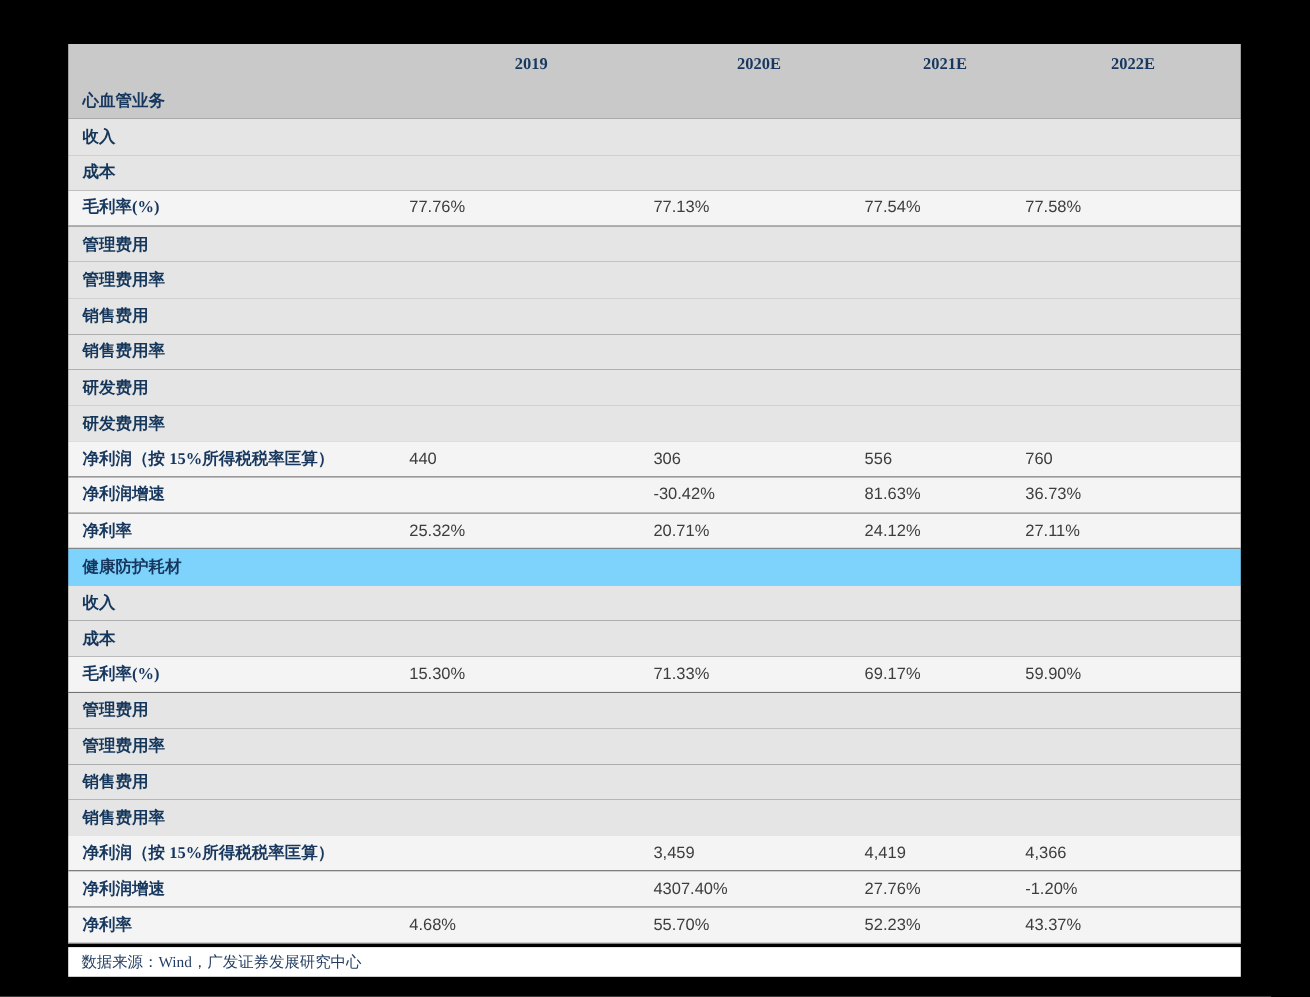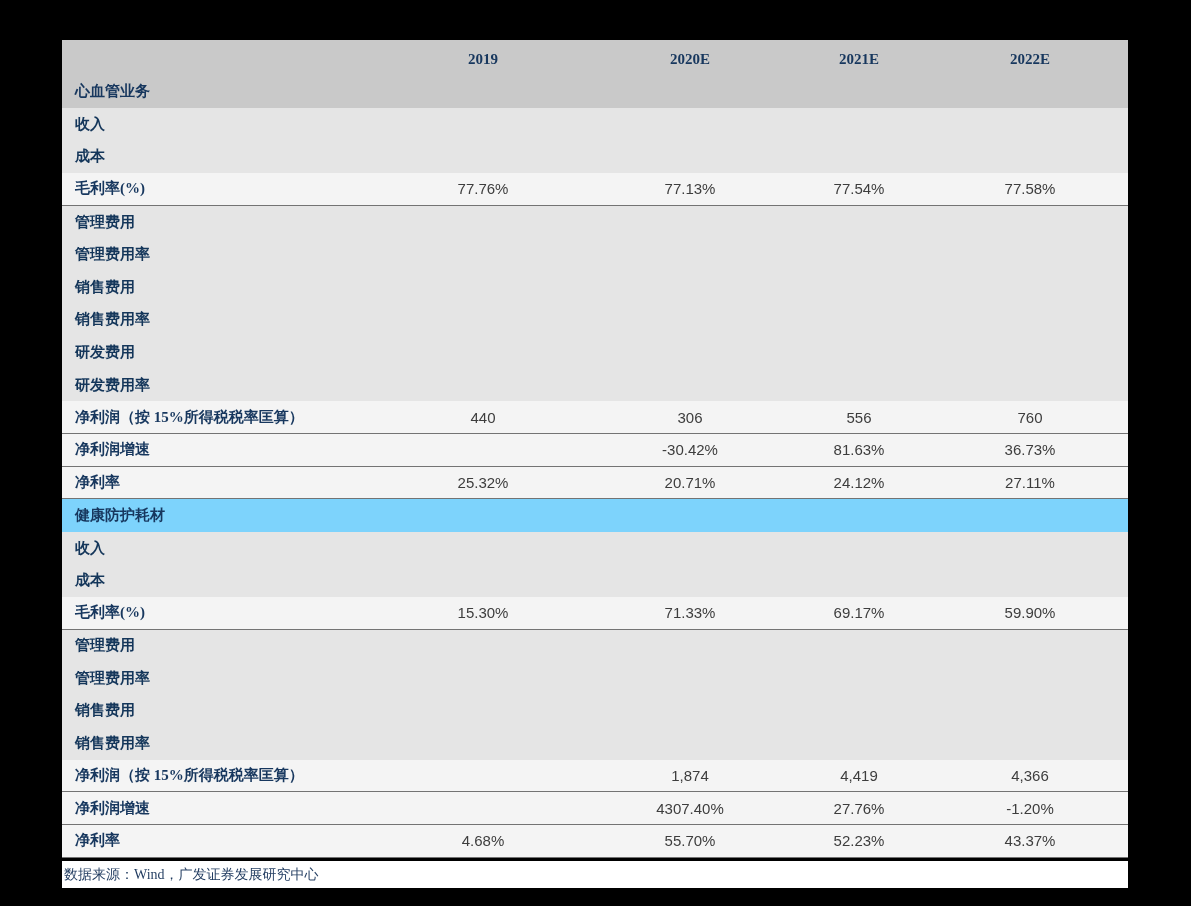--- a/index.html
+++ b/index.html
@@ -26,28 +26,28 @@
   .row{height:32.6px;display:flex;align-items:center;box-sizing:border-box;}
   .row.dark{background:#e5e5e5;}
   .row.light{background:#F4F4F4;border-bottom:1px solid #737373;}
   .row.section{background:#7dd3fc;}
   .cell-label{
     width:310px;box-sizing:border-box;padding-left:13px;font-weight:bold;
     color:#17375E;font-size:15px;white-space:nowrap;
   }
   .row.dark .cell-label{color:#14365A;}
   .cell-val{
-    text-align:center;font-family:"Liberation Sans", sans-serif;
+    font-family:"Liberation Sans", sans-serif;
     font-size:15px;color:#3D3D3D;
   }
   .footer-band{
     position:absolute;left:62px;top:861px;width:1066px;height:27px;background:#ffffff;
     display:flex;align-items:center;
   }
-  .footer-text{color:#1F3A5F;font-size:14px;padding-left:2px;white-space:nowrap;}
+  .footer-text{color:#1F3A5F;font-size:14px;padding-left:12px;white-space:nowrap;}
 </style>
 </head>
 <body>
 
 <div class="page">
 
 
   <div class="table-wrap">
 
     <div class="thead">
@@ -137,21 +137,21 @@
     </div>
     <div class="row dark">
       <div class="cell-label">销售费用</div>
     </div>
     <div class="row dark">
       <div class="cell-label">销售费用率</div>
     </div>
     <div class="row light">
       <div class="cell-label">净利润（按 15%所得税税率匡算）</div>
       <div class="cell-val c1"></div>
-      <div class="cell-val c2">1,874</div>
+      <div class="cell-val c2">3,459</div>
       <div class="cell-val c3">4,419</div>
       <div class="cell-val c4">4,366</div>
     </div>
     <div class="row light">
       <div class="cell-label">净利润增速</div>
       <div class="cell-val c1"></div>
       <div class="cell-val c2">4307.40%</div>
       <div class="cell-val c3">27.76%</div>
       <div class="cell-val c4">-1.20%</div>
     </div>

